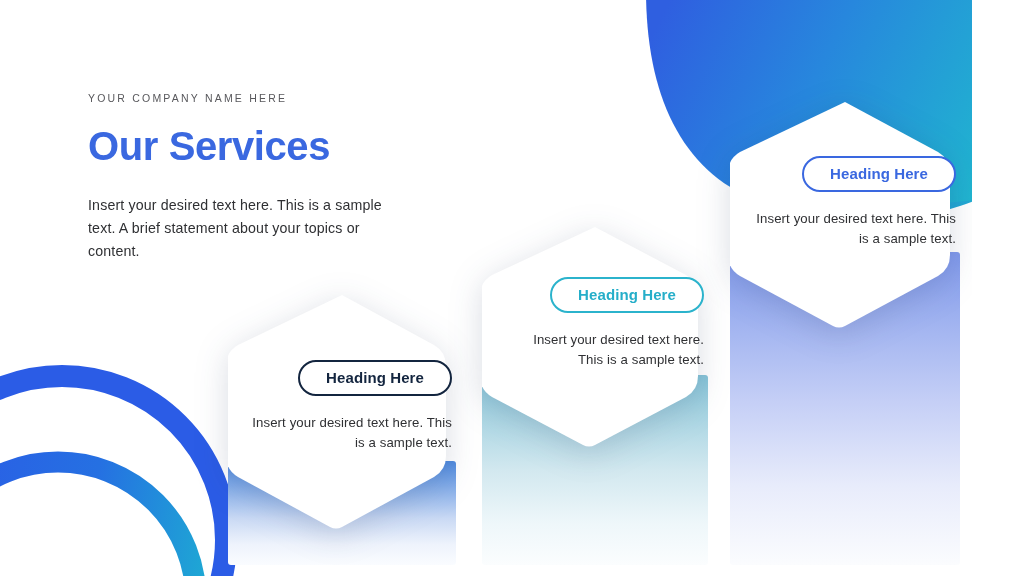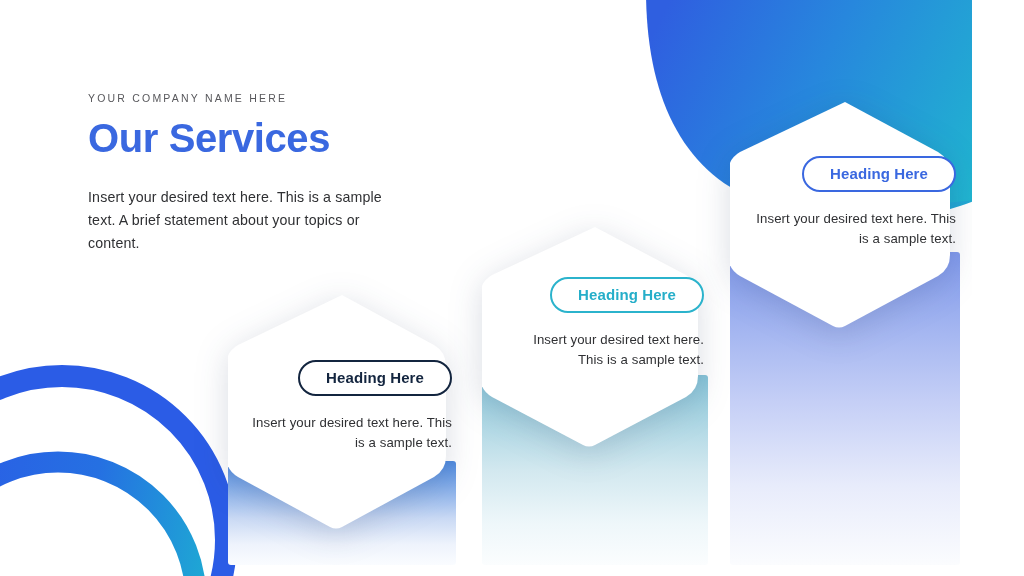--- a/index.html
+++ b/index.html
@@ -29,21 +29,21 @@
     z-index:6;
   }
   .eyebrow {
     font-size:10.5px;
     letter-spacing:2.2px;
     color:#58585c;
     font-weight:400;
     white-space:nowrap;
   }
   .title {
-    margin-top:14px;
+    margin-top:22px;
     font-size:40px;
     font-weight:700;
     color:#3a68e0;
     letter-spacing:-0.4px;
     line-height:1.0;
   }
   .body-copy {
     margin-top:28px;
     font-size:14.2px;
     line-height:1.62;

